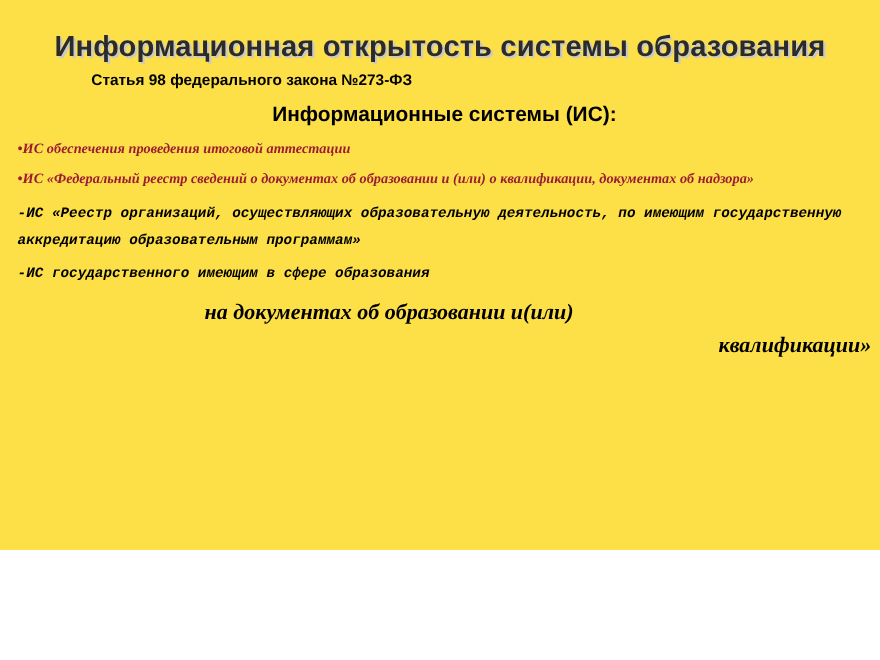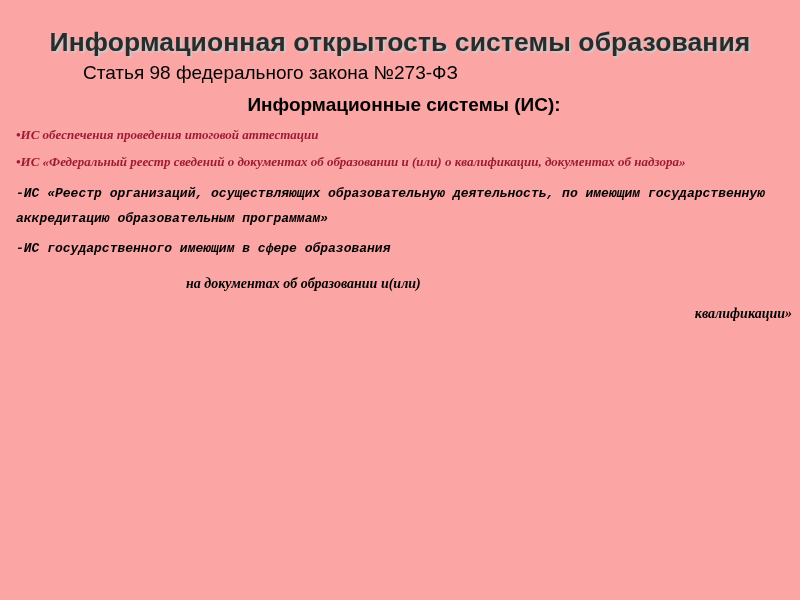--- a/index.html
+++ b/index.html
@@ -7,22 +7,22 @@
     margin: 0;
     padding: 0;
     background: #ffffff;
   }
   body {
     font-family: "Liberation Sans", sans-serif;
   }
   #slide {
     position: relative;
     width: 800px;
-    height: 600px;
-    background: #fca5a5;
+    height: 500px;
+    background: #fde047;
     overflow: hidden;
     box-sizing: border-box;
   }
 
   
   #slide-title {
     position: absolute;
     left: 0;
     top: 8px;
     width: 800px;
@@ -40,22 +40,22 @@
   
   #body-block {
     position: absolute;
     left: 16px;
     top: 60px;
     width: 776px;
   }
 
   .subtitle {
     font-family: "Liberation Sans", sans-serif;
-    font-weight: normal;
-    font-size: 19px;
+    font-weight: bold;
+    font-size: 14px;
     line-height: 25px;
     color: #000000;
     margin: 0 0 7px 0;
     padding-left: 67px;
   }
 
   .lead {
     font-family: "Liberation Sans", sans-serif;
     font-weight: bold;
     font-size: 19px;
@@ -87,21 +87,21 @@
     line-height: 24.5px;
     color: #9d1b33;
     margin: 0 0 4px 0;
     padding-left: 20px;
   }
 
   .centered-line {
     font-family: "Liberation Serif", serif;
     font-weight: bold;
     font-style: italic;
-    font-size: 14px;
+    font-size: 20px;
     line-height: 24.5px;
     color: #000000;
     margin: 0 0 2px 0;
   }
   .indent-170 { padding-left: 170px; }
   .indent-290 { padding-left: 290px; text-align: right; }
 
   .gap-sm { height: 4px; }
   .gap-md { height: 6px; }
 </style>

